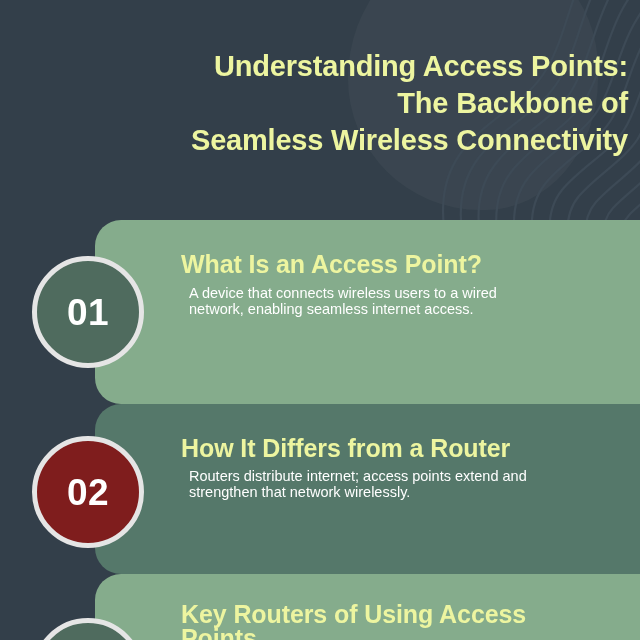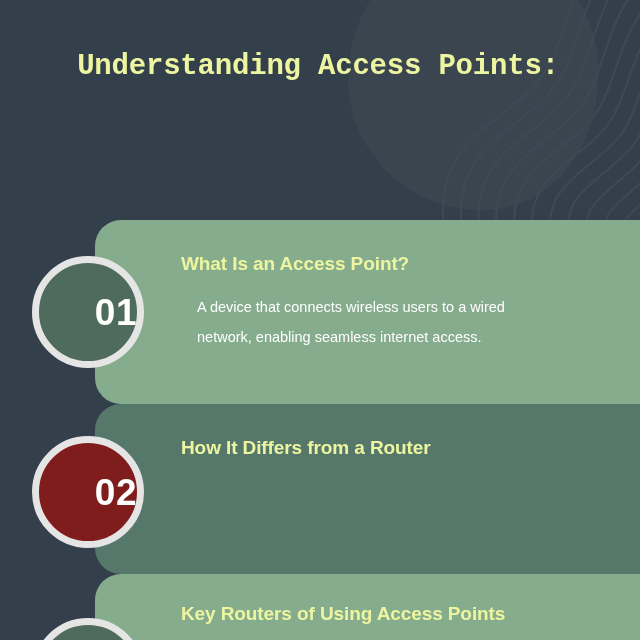--- a/index.html
+++ b/index.html
@@ -43,25 +43,24 @@
   .bg-topo svg {
     display: block;
     width: 100%;
     height: 100%;
   }
 
   
   .title-block {
     position: absolute;
     left: 0;
-    right: 4px;
+    right: 12px;
     top: 48px;
-    text-align: center;
+    text-align: right;
     z-index: 4;
-    font-family: Liberation Mono, monospace;
   }
   .title-line {
     display: block;
     color: #edf5a0;
     font-size: 29px;
     font-weight: bold;
     line-height: 37px;
     letter-spacing: -0.2px;
     white-space: nowrap;
   }
@@ -89,51 +88,51 @@
   .card.c3 { background: #85ac8c; height: 120px; }
 
   .card-badge {
     position: absolute;
     left: -63px;
     top: 50%;
     transform: translateY(-50%);
     width: 112px;
     height: 112px;
     border-radius: 50%;
-    border: 7px solid #e5e5e5;
+    border: 5px solid #e5e5e5;
     box-sizing: border-box;
     display: flex;
     align-items: center;
-    justify-content: flex-end;
+    justify-content: center;
   }
   .card.c1 .card-badge { background: #4f6b5e; }
   .card.c2 .card-badge { background: #7f1d1d; top: 52%; }
   .card.c3 .card-badge { background: #4f6b5e; top: 44px; transform: none; }
 
   .card-badge-number {
     color: #ffffff;
     font-size: 37px;
     font-weight: bold;
     line-height: 1;
     letter-spacing: 0.5px;
   }
 
   .card-heading {
     color: #edf5a0;
-    font-size: 19px;
+    font-size: 25px;
     font-weight: bold;
     line-height: 24px;
     margin: 0 0 9px 0;
     letter-spacing: -0.1px;
   }
   .card-body {
     color: #ffffff;
     font-size: 14.5px;
-    line-height: 30px;
-    margin: 16px;
+    line-height: 16px;
+    margin: 8px;
     max-width: 365px;
   }
   .card.c2 .card-heading { margin-bottom: 7px; }
   .card.c3 { padding-top: 28px; }
 </style>
 </head>
 <body>
 
 <div id="poster">
 
@@ -155,37 +154,40 @@
           <path d="M430,214 C430,218 430,226 428,240 C424,258 416,276 406,290 C396,304 374,320 360,334 C346,348 350,370 356,400"></path>
           <path d="M430,236 C428,252 428,290 419,300 C410,312 390,328 377,340 C364,352 368,372 373,400"></path>
           <path d="M430,262 C426,280 420,304 406,346 C396,358 386,376 390,400"></path>
         </g>
       </svg>
     </div>
   </div>
 
   <div class="title-block">
     <span class="title-line">Understanding Access Points:</span>
+    <span class="title-line">The Backbone of</span>
+    <span class="title-line">Seamless Wireless Connectivity</span>
   </div>
 
   <div class="cards">
 
     <div class="card c1">
       <div class="card-badge">
         <span class="card-badge-number">01</span>
       </div>
       <h2 class="card-heading">What Is an Access Point?</h2>
       <p class="card-body">A device that connects wireless users to a wired network, enabling seamless internet access.</p>
     </div>
 
     <div class="card c2">
       <div class="card-badge">
         <span class="card-badge-number">02</span>
       </div>
       <h2 class="card-heading">How It Differs from a Router</h2>
+      <p class="card-body">Routers distribute internet; access points extend and strengthen that network wirelessly.</p>
     </div>
 
     <div class="card c3">
       <div class="card-badge">
         
       </div>
       <h2 class="card-heading">Key Routers of Using Access Points</h2>
       <p class="card-body"></p>
     </div>
 

